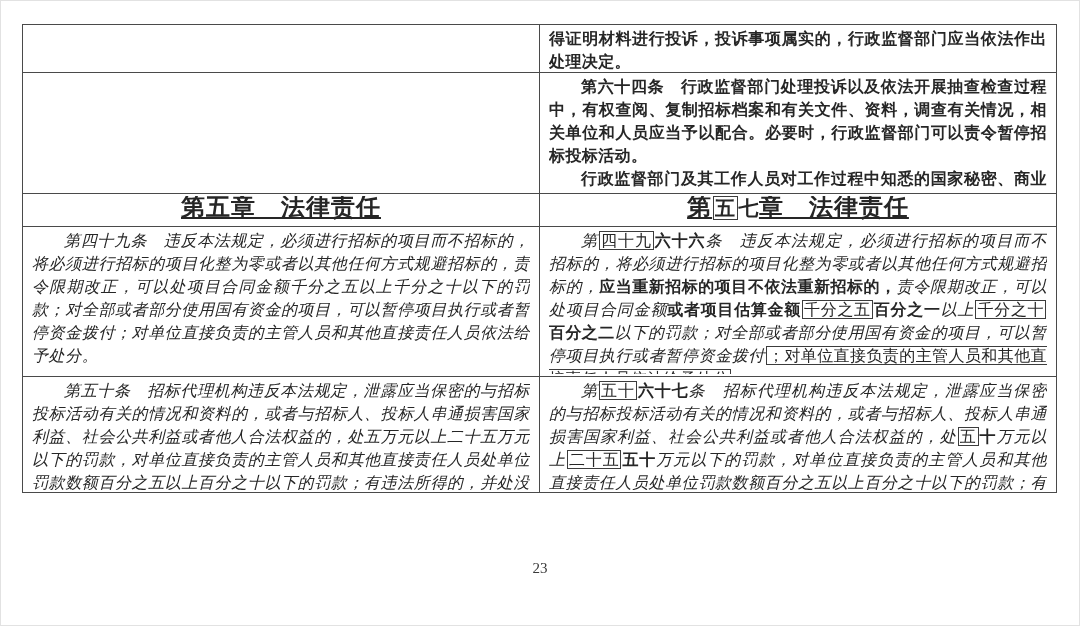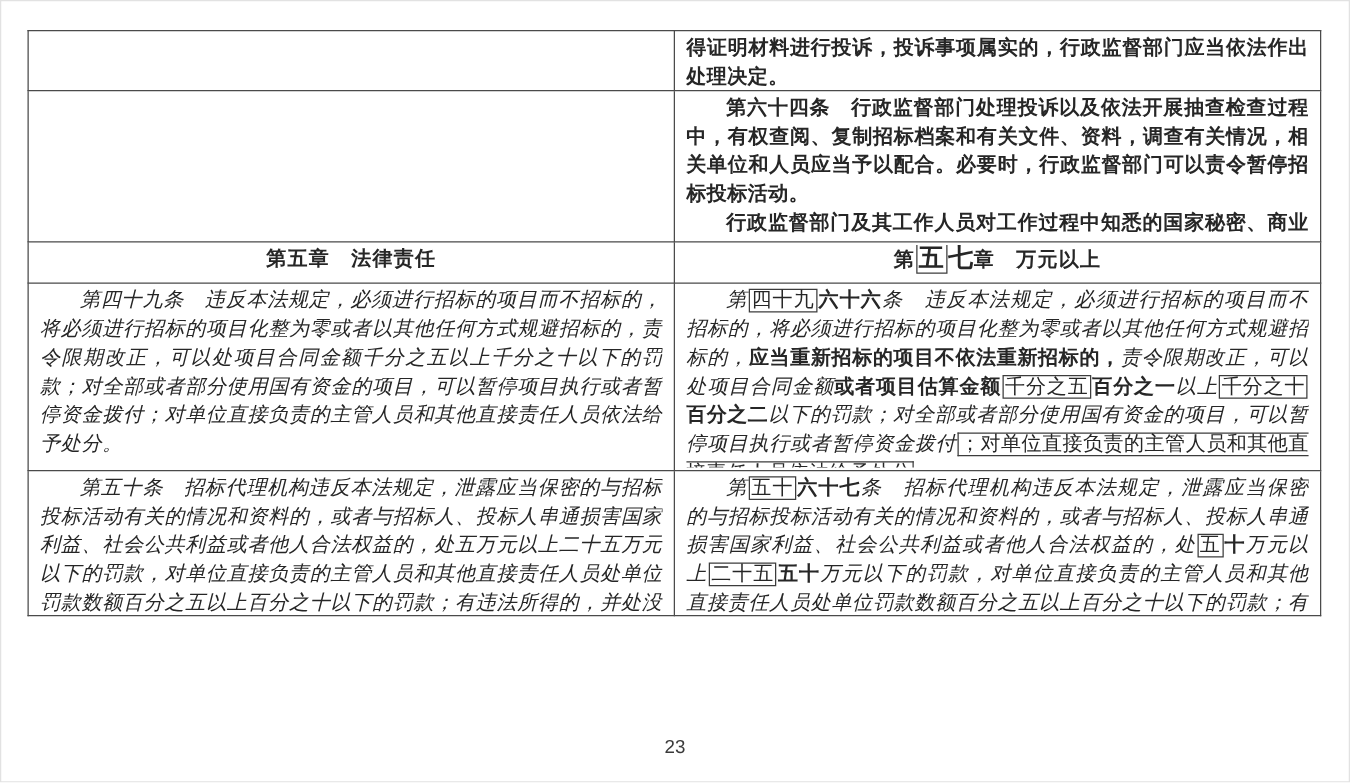--- a/index.html
+++ b/index.html
@@ -49,37 +49,38 @@
     font-style:normal;
     border:1px solid #3c3c3c;
     padding:0 1px;
     margin:0 1px;
     letter-spacing:0.4px;
   }
   .header-cell{text-align:center;}
   .header-cell .para{text-align:center;text-indent:0;}
   .seg-header{
     font-weight:700;
-    font-size:16px;
+    font-size:24px;
     letter-spacing:1px;
+    text-decoration:underline;
   }
   .header-cell .seg-del,
   .header-cell .seg-new{
     font-size:20px;
     font-weight:700;
   }
   .header-cell .seg-new{font-family:"Liberation Serif",serif;}
   .page-number{
     position:absolute;
     left:0;right:0;
-    top:588px;
+    top:559px;
     text-align:center;
     font-size:15px;
     color:#3a3a3a;
-    font-family:Liberation Sans, sans-serif;
+    font-family:Liberation Serif, serif;
   }
 </style>
 </head>
 <body>
 
 <div class="sheet">
   <table class="cmp-table">
     <colgroup>
       <col style="width:50%">
       <col style="width:50%">
@@ -107,21 +108,21 @@
           </td>
         </tr>
         <tr style="height: 33px;">
           <td class="header-cell">
             <div class="cell-clip" style="height: 28px;">
               <div class="para"><span class="seg-header">第五章　法律责任</span></div>
             </div>
           </td>
           <td class="header-cell">
             <div class="cell-clip" style="height: 28px;">
-              <div class="para"><span class="seg-header">第</span><span class="seg-del">五</span><span class="seg-new">七</span><span class="seg-header">章　万元以上</span></div>
+              <div class="para"><span class="seg-header">第</span><span class="seg-del">五</span><span class="seg-new">七</span><span class="seg-header">章　法律责任</span></div>
             </div>
           </td>
         </tr>
         <tr style="height: 150px; padding-left: 28px;">
           <td>
             <div class="cell-clip" style="height: 145px;">
               <div class="para indent"><span class="seg-old">第四十九条　违反本法规定，必须进行招标的项目而不招标的，将必须进行招标的项目化整为零或者以其他任何方式规避招标的，责令限期改正，可以处项目合同金额千分之五以上千分之十以下的罚款；对全部或者部分使用国有资金的项目，可以暂停项目执行或者暂停资金拨付；对单位直接负责的主管人员和其他直接责任人员依法给予处分。</span></div>
             </div>
           </td>
           <td>

